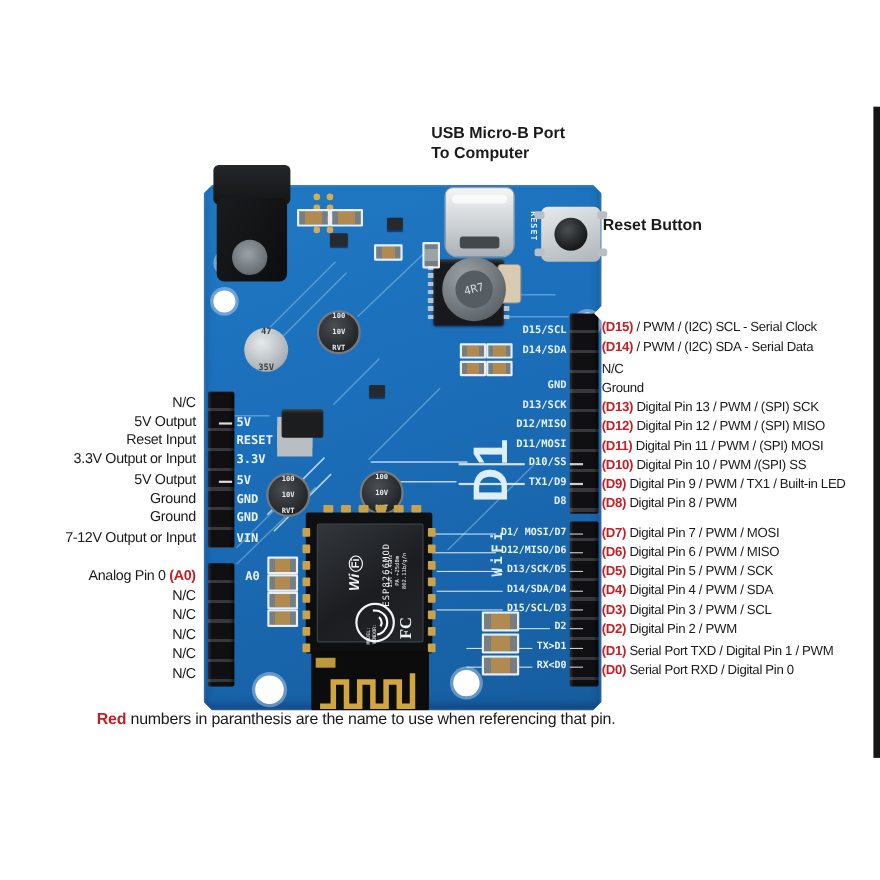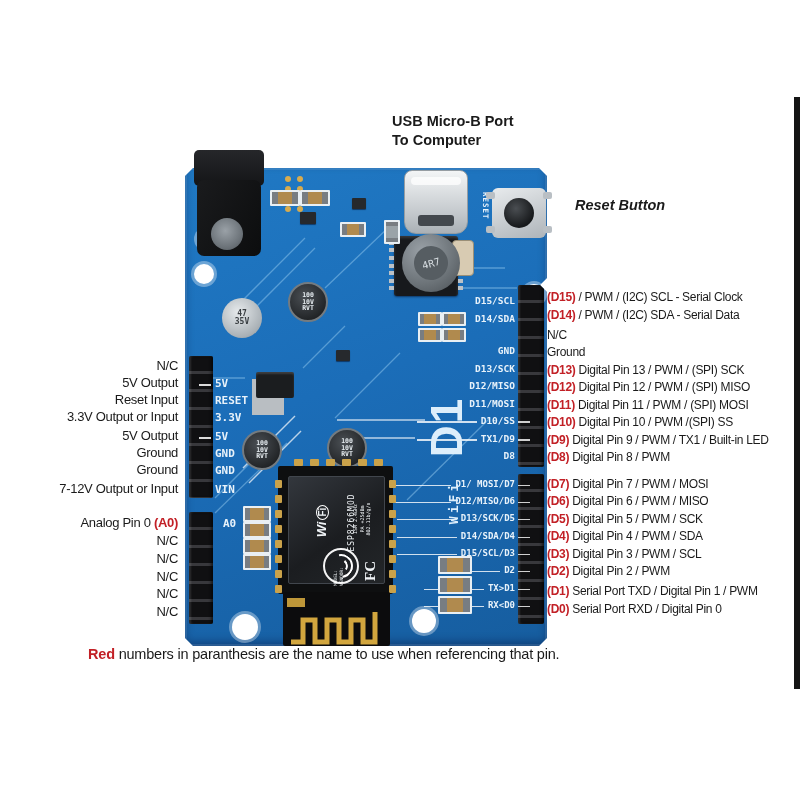--- a/index.html
+++ b/index.html
@@ -4,21 +4,21 @@
 <style>
   html,body{margin:0;padding:0;background:#fff;}
   .canvas{position:relative;width:800px;height:800px;background:#fff;overflow:hidden;
           font-family:"Liberation Sans",sans-serif;color:#1a1a1a;}
   
   .title{position:absolute;left:10px;top:279px;font-size:26px;font-weight:700;
          letter-spacing:-0.5px;color:#1c64c2;white-space:nowrap;}
   .callout{position:absolute;font-size:14.5px;font-weight:700;line-height:19px;white-space:nowrap;}
   .co-dc{left:186px;top:112px;}
   .co-usb{left:392px;top:112px;}
-  .co-reset{left:575px;top:196px;font-style:italic;}
+  .co-reset{left:548px;top:196px;}
   .note{position:absolute;left:88px;top:646px;font-size:14.5px;font-weight:400;
         letter-spacing:-0.2px;white-space:nowrap;text-align:center;}
   .red{color:#c22026;font-weight:700;}
   
   .left-col{position:absolute;left:0;top:0;width:178px;height:800px;}
   .left-col .row{position:absolute;right:0;height:17px;line-height:17px;font-size:13px;
                  letter-spacing:-0.3px;white-space:nowrap;text-align:right;}
   .right-col{position:absolute;left:547px;top:0;width:253px;height:800px;}
   .right-col .row{position:absolute;left:0;height:17px;line-height:17px;font-size:12px;
                   letter-spacing:-0.3px;white-space:nowrap;}
@@ -60,21 +60,21 @@
        background:linear-gradient(90deg,#787d82 0 22%,#b08a4e 22% 78%,#787d82 78%);}
   .smdv{background:linear-gradient(180deg,#787d82 0 22%,#9aa3a8 22% 78%,#787d82 78%);}
   .reg{position:absolute;left:71px;top:204px;width:38px;height:26px;background:#1b1d1f;border-radius:2px;
        box-shadow:-7px 4px 0 -3px #b9bec2,-7px 12px 0 -3px #b9bec2,-7px 20px 0 -3px #b9bec2,inset 0 2px 2px rgba(255,255,255,.15);}
   .ind{position:absolute;left:217px;top:66px;width:58px;height:58px;border-radius:50%;
        background:radial-gradient(circle at 35% 30%,#9aa1a7,#6b7277 60%,#494f54);}
   .ind .core{position:absolute;left:12px;top:12px;width:34px;height:34px;border-radius:50%;
        background:#565d62;display:flex;align-items:center;justify-content:center;
        color:#d7dde1;font-size:10px;font-family:"DejaVu Sans Mono",monospace;transform:rotate(-15deg);}
   .cap{position:absolute;border-radius:50%;display:flex;flex-direction:column;align-items:center;
-       justify-content:center;font-family:"DejaVu Sans Mono",monospace;font-weight:700;line-height:1.05;}
+       justify-content:space-between;font-family:"DejaVu Sans Mono",monospace;font-weight:700;line-height:1.05;}
   .cap-silver{width:40px;height:40px;background:radial-gradient(circle at 40% 35%,#e6eaec,#aab1b6 70%,#868d92);
        color:#3a3f43;font-size:8px;}
   .cap-dark{width:36px;height:36px;background:radial-gradient(circle at 40% 35%,#4a4f54,#26292c 65%,#121315);
        color:#e6ecf0;font-size:6.5px;border:2px solid #747b80;}
   .pads{position:absolute;display:grid;grid-template-columns:6px 6px;grid-auto-rows:6px;gap:4px 6px;}
   .pads i{background:#d7ab4e;border-radius:50%;}
   
   .esp{position:absolute;left:93px;top:298px;width:115px;height:128px;background:#0e0f10;border-radius:2px;}
   .esp .pad{position:absolute;width:7px;height:8px;background:#caa24a;border-radius:1px;}
   .esp .padt{position:absolute;width:9px;height:7px;background:#caa24a;border-radius:1px;top:-7px;}

